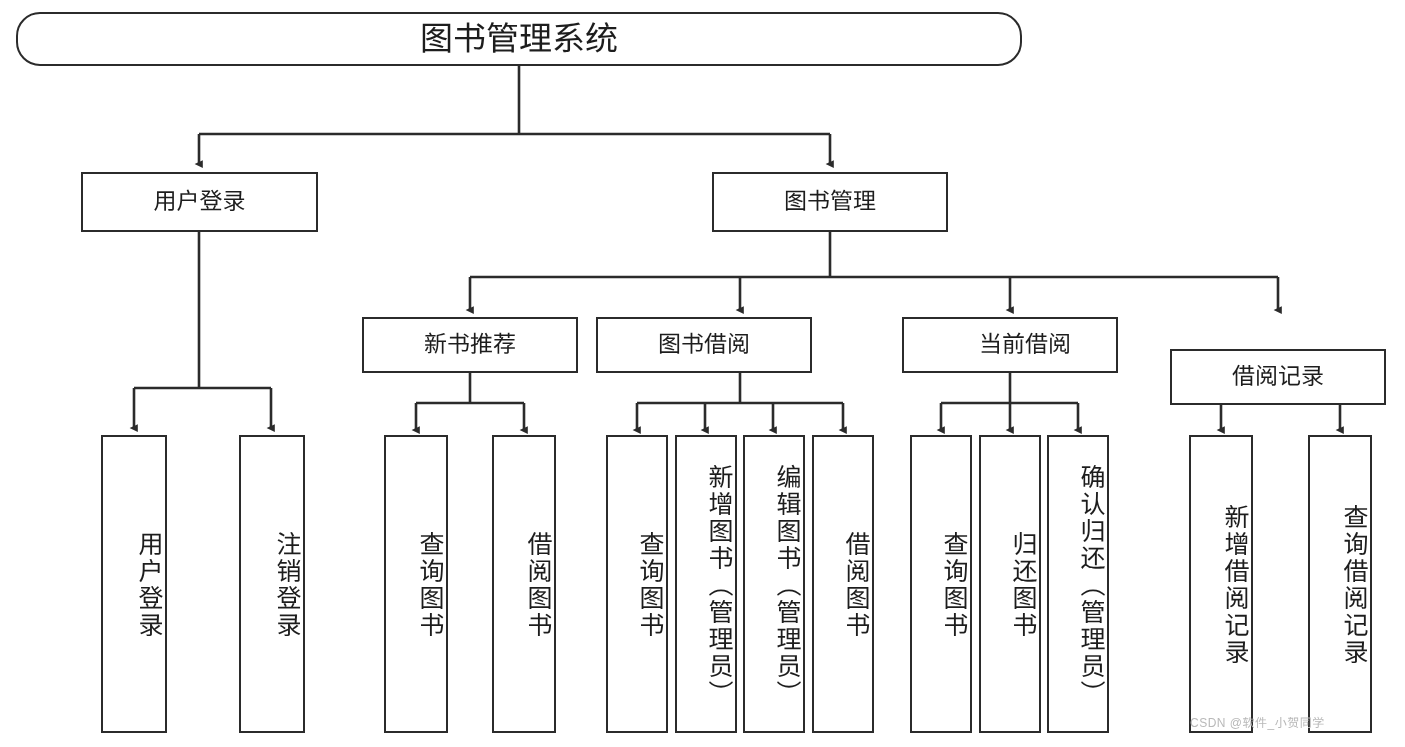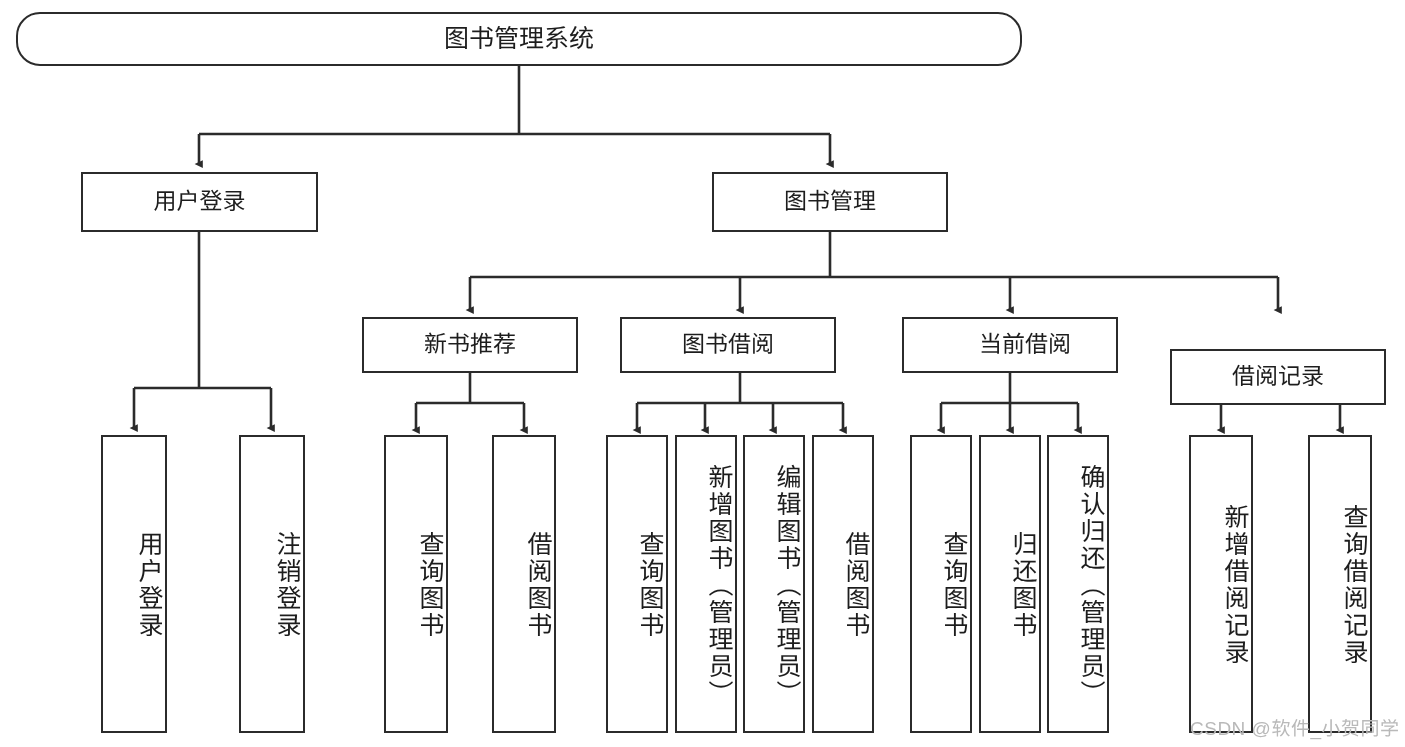--- a/index.html
+++ b/index.html
@@ -52,26 +52,26 @@
     align-items: flex-start;
     justify-content: center;
   }
   .node.vert .vlabel {
     writing-mode: vertical-rl;
     text-orientation: upright;
     display: block;
     margin-top: 2px;
   }
   .node.root {
-    font-size: 25px;
+    font-size: 33px;
     border-radius: 24px;
   }
   .watermark {
     position: absolute;
-    font-size: 19px;
+    font-size: 12px;
     color: #b9b9b9;
     white-space: nowrap;
     letter-spacing: 0.5px;
     user-select: none;
   }
 </style>
 </head>
 <body>
 
 <div id="canvas">
@@ -125,21 +125,21 @@
       <path d="M1340,403 L1340,430" marker-end="url(#arrow)"></path>
     </g>
   </svg>
 
   <div class="node horiz root" style="left:16px; top:12px; width:1006px; height:54px;">图书管理系统</div>
 
   <div class="node horiz" style="left:81px; top:172px; width:237px; height:60px;">用户登录</div>
   <div class="node horiz" style="left:362px; top:317px; width:216px; height:56px;">新书推荐</div>
 
   <div class="node horiz" style="left:712px; top:172px; width:236px; height:60px;">图书管理</div>
-  <div class="node horiz" style="left:620px; top:317px; width:216px; height:56px;">图书借阅</div>
+  <div class="node horiz" style="left:596px; top:317px; width:216px; height:56px;">图书借阅</div>
   <div class="node horiz" style="left:902px; top:317px; width:216px; height:56px;padding-left:36px;">当前借阅</div>
   <div class="node horiz" style="left:1170px; top:317px; width:216px; height:56px;margin-top:32px;">借阅记录</div>
 
   <div class="node vert" style="left:101px; top:435px; width:66px; height:298px;">
     <span class="vlabel">用户登录</span>
   </div>
   <div class="node vert" style="left:239px; top:435px; width:66px; height:298px;">
     <span class="vlabel">注销登录</span>
   </div>
 

